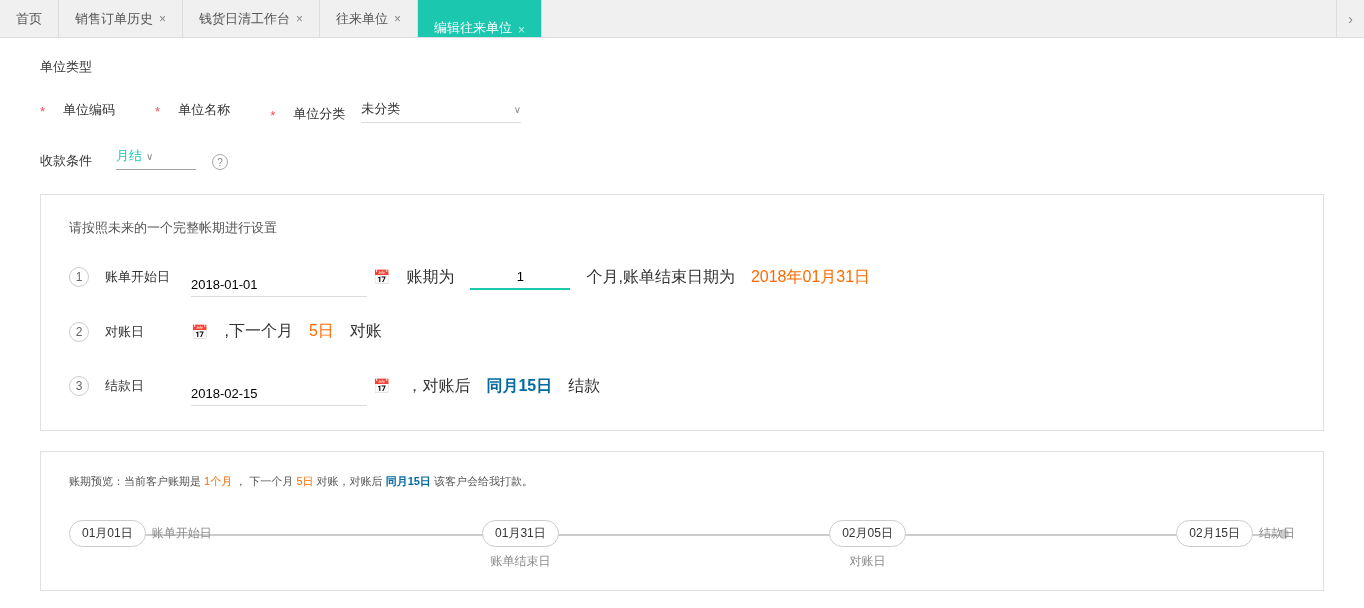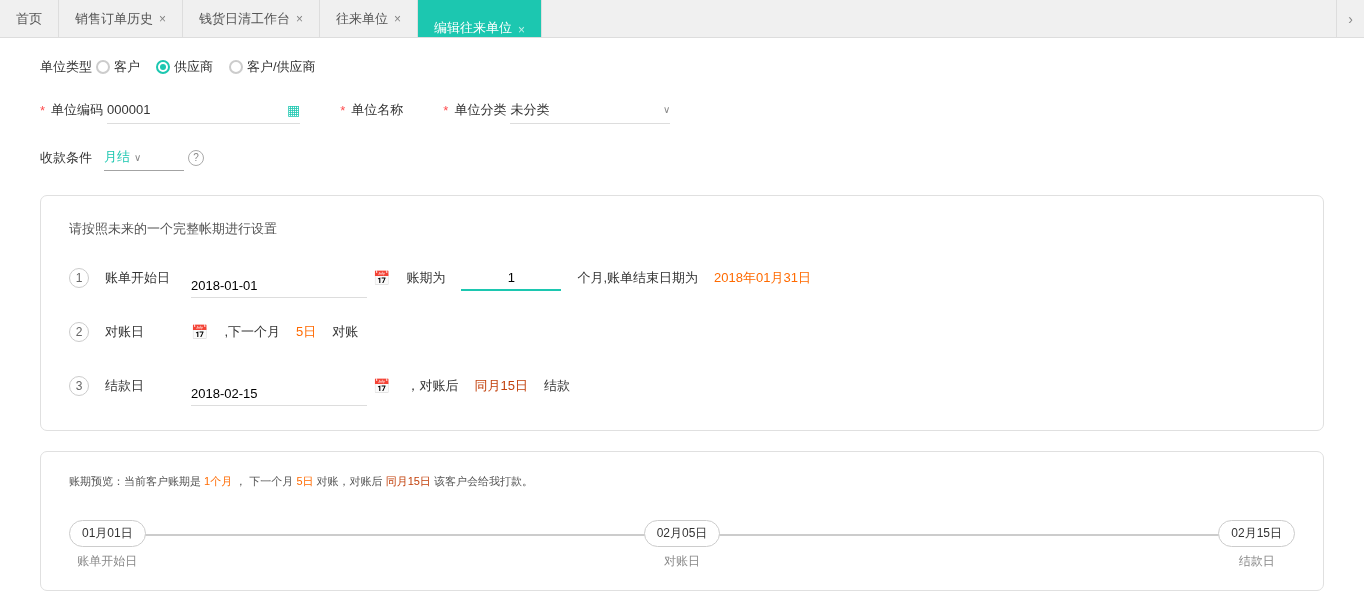--- a/index.html
+++ b/index.html
@@ -33,21 +33,21 @@
     
     .main-content {
       background: #fff; padding: 20px 40px; min-height: calc(100vh - 38px);
     }
 
     
     .form-row {
       display: flex; align-items: center; margin-bottom: 20px; gap: 40px;
     }
     .form-item {
-      display: flex; align-items: center; gap: 4px;
+      display: flex; align-items: flex-end; gap: 16px;
     }
     .form-label {
       color: #333; font-size: 13px; white-space: nowrap;
     }
     .required-star { color: #ff4d4f; margin-right: 2px; }
 
     
     .radio-group { display: flex; gap: 16px; align-items: center; }
     .radio-item { display: flex; align-items: center; gap: 4px; cursor: pointer; }
     .radio-circle {
@@ -95,21 +95,21 @@
 
     
     .help-icon {
       display: inline-flex; align-items: center; justify-content: center;
       width: 16px; height: 16px; border-radius: 50%; border: 1px solid #aaa;
       color: #888; font-size: 10px; cursor: pointer;
     }
 
     
     .section-box {
-      border: 1px solid #e0e0e0; border-radius: 7px; padding: 24px 28px;
+      border: 1px solid #e0e0e0; border-radius: 0; padding: 24px 28px;
       margin-bottom: 20px; background: #fff;
     }
     .section-title {
       font-size: 13px; color: #555; margin-bottom: 20px;
     }
 
     
     .setting-row {
       display: flex; align-items: center; margin-bottom: 24px; gap: 16px;
     }
@@ -124,23 +124,23 @@
     }
     .date-input {
       border: none; border-bottom: 1px solid #ddd; padding: 4px 0;
       font-size: 13px; outline: none; min-width: 100px; background: transparent; margin-top: 16px;
     }
     .date-icon { color: #1cc7b0; font-size: 14px; cursor: pointer; }
     .period-input {
       border: none; border-bottom: 2px solid #1cc7b0; padding: 4px 0;
       font-size: 13px; outline: none; min-width: 100px; background: transparent; text-align: center;
     }
-    .desc-text { font-size: 13px; color: #333; }
+    .desc-text { font-size: 16px; color: #333; }
     .highlight-orange { color: #ff6a00; font-weight: 500; }
-    .highlight-teal { color: #c2410c; font-weight: 400; }
+    .highlight-teal { color: #0369a1; font-weight: 700; }
 
     
     .preview-text {
       font-size: 11px; color: #555; margin-bottom: 28px; line-height: 1.8;
     }
   </style>
 </head>
 <body>
 
 <div class="tab-bar">
@@ -164,45 +164,27 @@
     <span class="close-btn">×</span>
   </div>
   <div class="tab-more">›</div>
 </div>
 
 <div class="main-content">
 
   <div class="form-row">
     <div class="form-item">
       <span class="form-label">单位类型</span>
-      <div class="radio-group">
-        <div class="radio-item">
-          <div class="radio-circle"></div>
-          <span>客户</span>
-        </div>
-        <div class="radio-item">
-          <div class="radio-circle checked"></div>
-          <span>供应商</span>
-        </div>
-        <div class="radio-item">
-          <div class="radio-circle"></div>
-          <span>客户/供应商</span>
-        </div>
-      </div>
     </div>
   </div>
 
   <div class="form-row">
     <div class="form-item">
       <span class="required-star">*</span>
       <span class="form-label">单位编码</span>
-      <div class="input-with-icon">
-        <input type="text" class="text-input" value="000001" style="min-width: 100px;">
-        <span class="input-icon">▦</span>
-      </div>
     </div>
     <div class="form-item">
       <span class="required-star">*</span>
       <span class="form-label">单位名称</span>
     </div>
     <div class="form-item">
       <span class="required-star">*</span>
       <span class="form-label">单位分类</span>
       <div class="classification-select">
         <span class="classification-value">未分类</span>
@@ -276,29 +258,33 @@
 
     <div style="position: relative; margin-top: 10px;">
 
       <div style="position: absolute; top: 14px; left: 10px; right: 10px; height: 2px; background: #ccc; z-index: 0;"></div>
 
       <div style="position: absolute; top: 9px; left: 6px; width: 10px; height: 10px; border-radius: 50%; background: #ccc; z-index:1;"></div>
 
       <div style="position: absolute; top: 9px; right: 6px; width: 10px; height: 10px; border-radius: 50%; background: #ccc; z-index:1;"></div>
 
       <div style="display: flex; justify-content: space-between; align-items: flex-start; position: relative; z-index:2; padding: 0 0 0 0;">
-        <div style="display:flex; flex-direction:column; align-items:center; gap:6px;">
+        <div style="display:flex; align-items:center; gap:6px;">
           <div style="background:#fff; border:1px solid #ccc; border-radius:20px; padding:4px 12px; font-size:12px; color:#333;">01月01日</div>
           <span style="font-size:12px; color:#888;">账单开始日</span>
+        </div>
+        <div style="display:flex; flex-direction:column; align-items:center; gap:6px;">
+          <div style="background:#fff; border:1px solid #ccc; border-radius:20px; padding:4px 12px; font-size:12px; color:#333;">01月31日</div>
+          <span style="font-size:12px; color:#888;">账单结束日</span>
         </div>
         <div style="display:flex; flex-direction:column; align-items:center; gap:6px;">
           <div style="background:#fff; border:1px solid #ccc; border-radius:20px; padding:4px 12px; font-size:12px; color:#333;">02月05日</div>
           <span style="font-size:12px; color:#888;">对账日</span>
         </div>
-        <div style="display:flex; flex-direction:column; align-items:center; gap:6px;">
+        <div style="display:flex; flex-direction:row; align-items:center; gap:6px;">
           <div style="background:#fff; border:1px solid #ccc; border-radius:20px; padding:4px 12px; font-size:12px; color:#333;">02月15日</div>
           <span style="font-size:12px; color:#888;">结款日</span>
         </div>
       </div>
     </div>
   </div>
 
 </div>
 
 </body></html>

